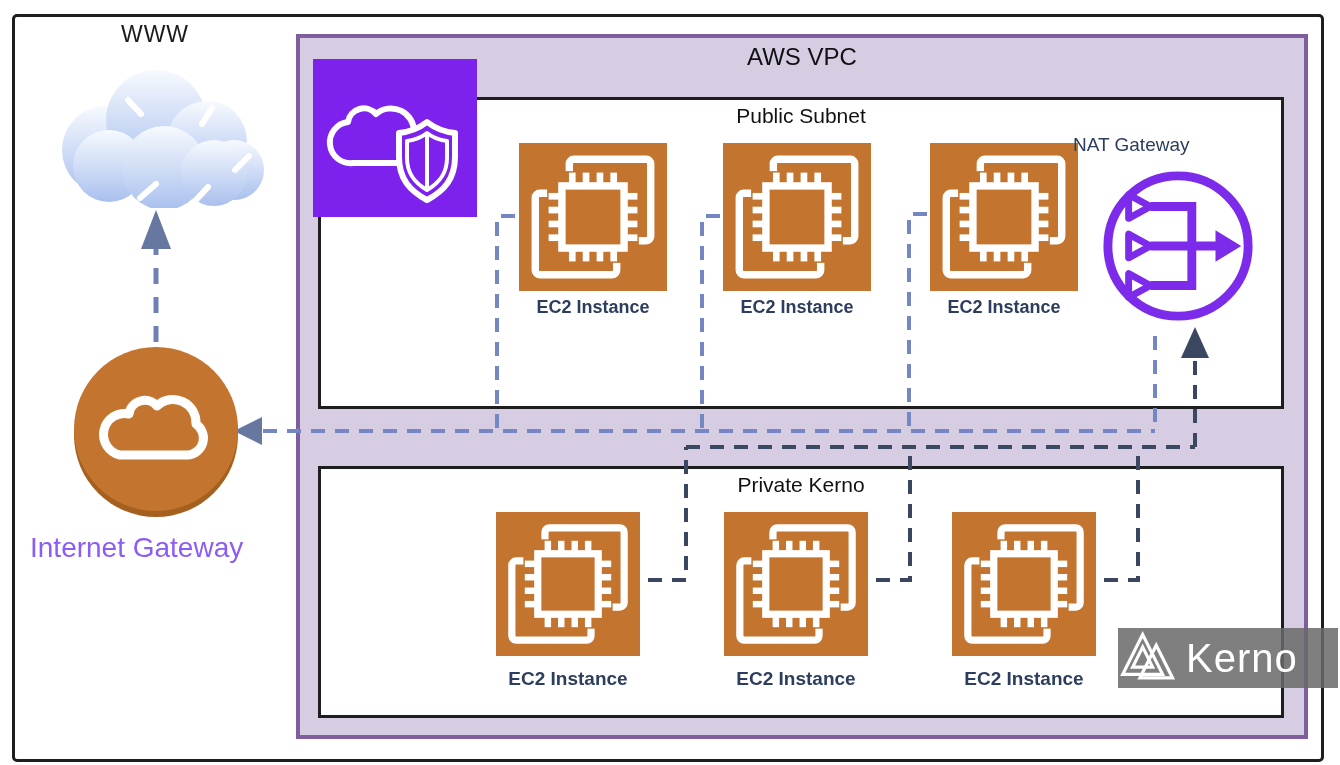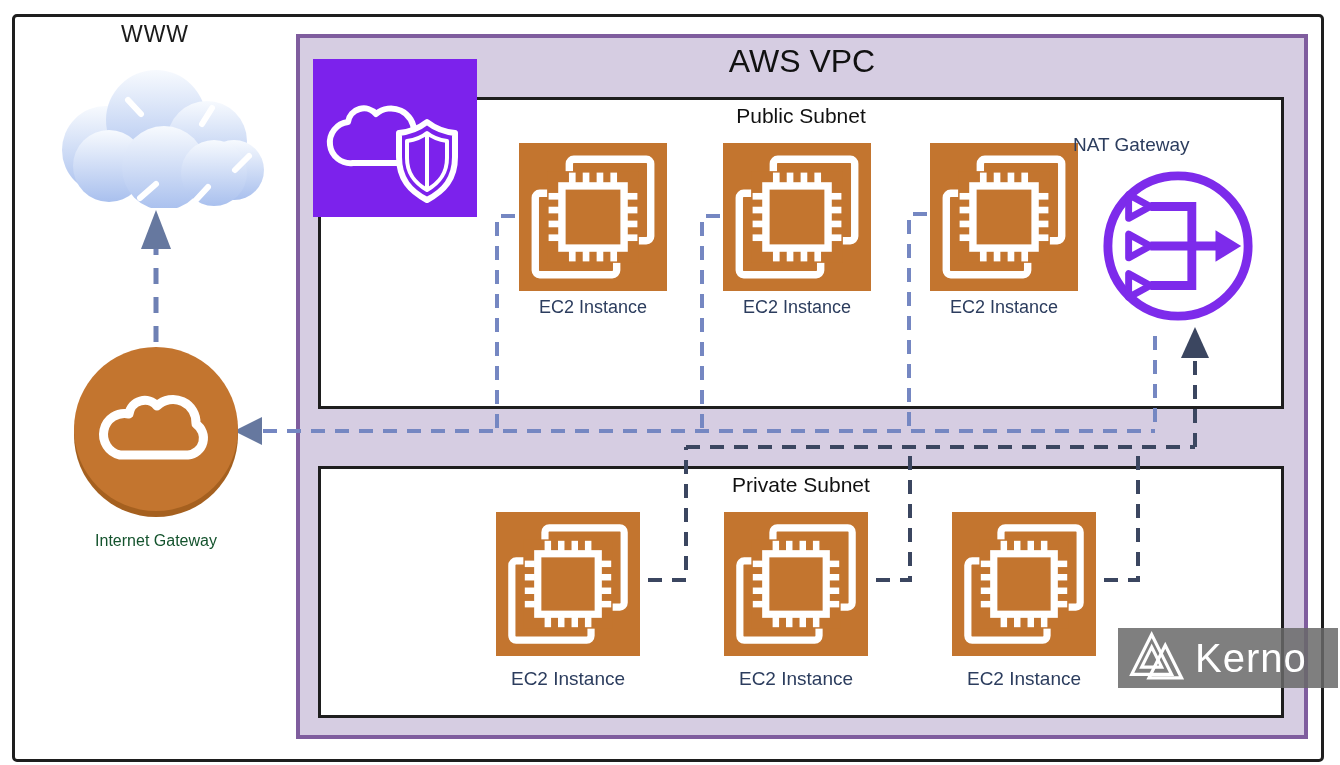--- a/index.html
+++ b/index.html
@@ -3,35 +3,35 @@
 <meta charset="utf-8">
 <style>
   html,body{margin:0;padding:0;background:#fff;}
   body{width:1340px;height:765px;position:relative;font-family:"Liberation Sans",sans-serif;overflow:hidden;}
   .abs{position:absolute;}
   .canvas{position:absolute;left:0;top:0;width:1340px;height:661px;}
   .frame{left:12px;top:14px;width:1306px;height:742px;border:3px solid #1e1e1e;border-radius:5px;background:#fff;}
   .www-label{left:90px;top:21px;width:130px;text-align:center;font-size:23px;color:#1b1b1b;letter-spacing:1px;}
   .www-cloud{left:44px;top:58px;z-index:4;}
   .igw-icon{left:68px;top:343px;z-index:6;}
-  .igw-label{left:30px;top:532px;width:252px;text-align:center;font-size:16px;color:#14532d;}
+  .igw-label{left:30px;top:532px;width:252px;text-align:left;font-size:28px;color:#8b5cf6;}
   .vpc-box{left:296px;top:34px;width:1012px;height:705px;background:#D6CDE2;border:4px solid #7F5D9E;box-sizing:border-box;z-index:1;}
-  .vpc-title{left:296px;top:43px;width:1012px;text-align:center;font-size:32px;color:#111;z-index:2;}
+  .vpc-title{left:296px;top:43px;width:1012px;text-align:center;font-size:24px;color:#111;z-index:2;}
   .vpc-icon{left:313px;top:59px;z-index:7;}
   .subnet{background:#fff;border:3px solid #1e1e1e;box-sizing:border-box;z-index:2;}
   .subnet.public{left:318px;top:97px;width:966px;height:312px;}
   .subnet.private{left:318px;top:466px;width:966px;height:252px;}
   .subnet-title{position:absolute;left:0;top:4px;width:100%;text-align:center;font-size:21px;color:#111;}
   .ec2{width:148px;height:148px;z-index:6;}
-  .ec2-label{width:210px;text-align:center;font-size:18px;color:#2c3d5e;z-index:6;}
+  .ec2-label{width:210px;text-align:center;font-size:18px;color:#2c3d5e;z-index:6;font-weight:bold;}
   .nat-icon{left:1099px;top:167px;z-index:6;}
   .nat-label{left:1073px;top:134px;width:210px;font-size:19px;color:#2c3d5e;z-index:6;}
   .connections{left:0;top:0;width:1340px;height:765px;z-index:5;pointer-events:none;}
   .kerno{left:1118px;top:628px;width:220px;height:60px;background:rgba(104,104,104,0.85);z-index:10;
-         display:flex;align-items:center;padding-left:11px;box-sizing:border-box;}
+         display:flex;align-items:center;padding-left:2px;box-sizing:border-box;}
   .kerno-text{color:#fff;font-size:40px;font-weight:300;letter-spacing:1px;margin-left:8px;line-height:1;}
   .defs-holder{position:absolute;width:0;height:0;overflow:hidden;}
 </style>
 </head>
 <body>
 
 <svg class="defs-holder" aria-hidden="true">
   <defs>
     <symbol id="ec2-symbol" viewBox="0 0 100 100">
       <rect x="0" y="0" width="100" height="100" fill="#C3752F"></rect>
@@ -135,21 +135,21 @@
       <polygon points="30,108 30,132 52,120"></polygon>
     </g>
     <g stroke="#7D2BEB" stroke-width="9" fill="none">
       <path d="M 52,40 H 94 V 120 H 52"></path>
       <path d="M 52,80 H 120"></path>
     </g>
     <polygon points="118,64 118,96 144,80" fill="#7D2BEB"></polygon>
   </svg>
 
   <div class="abs subnet private">
-    <div class="subnet-title">Private Subnet</div>
+    <div class="subnet-title">Private Kerno</div>
   </div>
 
   <svg class="abs ec2" style="left:496px;top:512px;width:144px;height:144px;" viewBox="0 0 100 100">
       <use href="#ec2-symbol"></use>
     </svg>
   <svg class="abs ec2" style="left:724px;top:512px;width:144px;height:144px;" viewBox="0 0 100 100">
       <use href="#ec2-symbol"></use>
     </svg>
   <svg class="abs ec2" style="left:952px;top:512px;width:144px;height:144px;" viewBox="0 0 100 100">
       <use href="#ec2-symbol"></use>

